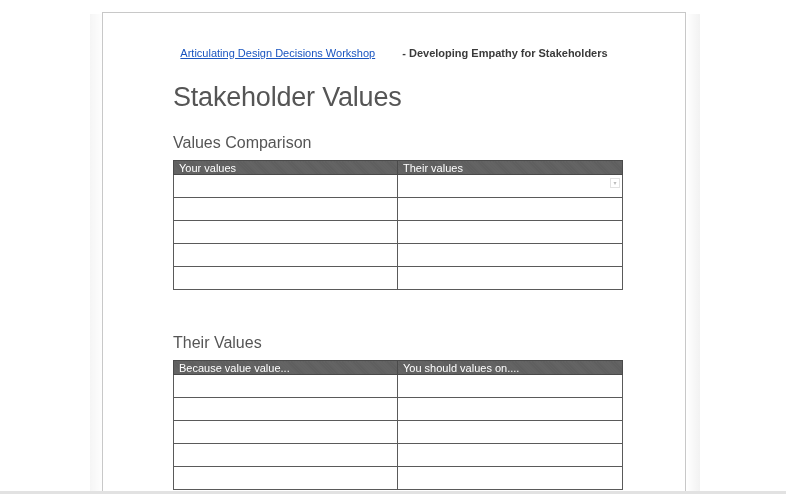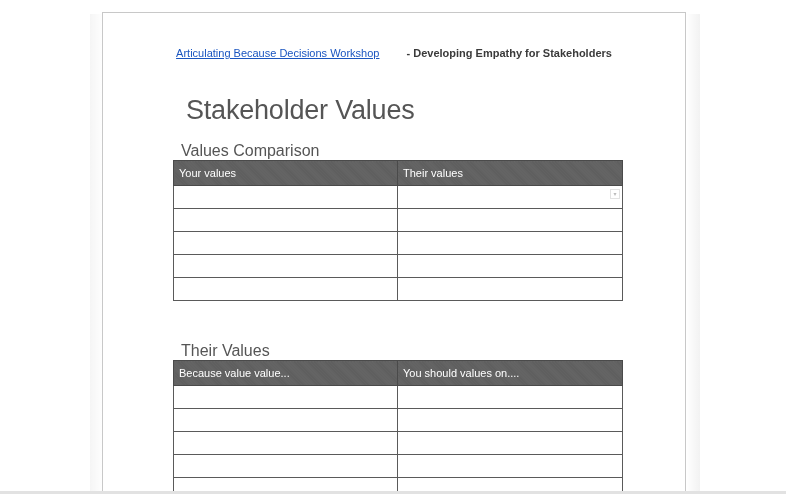--- a/index.html
+++ b/index.html
@@ -20,37 +20,37 @@
       box-sizing: border-box;
     }
     .header-line {
       position: absolute; left: 0; right: 0; top: 34px;
       text-align: center; font-size: 11px; color: #333;
     }
     .header-line a { color: #1a55c0; text-decoration: underline; }
     .header-line .rest { font-weight: bold; color: #3a3a3a; margin-left: 24px; }
     .title {
       position: absolute; left: 70px; top: 69px;
-      font-size: 27px; color: #555; margin: 13px; font-weight: normal;
+      font-size: 27px; color: #555; margin: 0; font-weight: normal;
       letter-spacing: -0.2px;
       text-align: right;
     }
     .section-title {
       position: absolute; left: 70px;
-      font-size: 16px; color: #555; margin: 8px; font-weight: normal;
+      font-size: 16px; color: #555; margin: 0; font-weight: normal;
     }
     table.grid {
       position: absolute; left: 70px; width: 449px;
       border-collapse: collapse; table-layout: fixed;
     }
     table.grid th {
       background-color: #5d5d5d;
       background-image: repeating-linear-gradient(45deg, rgba(255,255,255,0.06) 0 1px, transparent 1px 2px);
       color: #fff; font-weight: normal; font-size: 11px; text-align: left;
-      height: 25px; padding: 0 5px; border: 1px solid #4a4a4a;
+      height: 14px; padding: 0 5px; border: 1px solid #4a4a4a;
       box-sizing: border-box;
     }
     table.grid td {
       height: 23px; border: 1px solid #5a5a5a; padding: 0; position: relative;
       box-sizing: border-box; background: #fff;
     }
     .cell-dropdown {
       position: absolute; right: 2px; top: 3px; width: 8px; height: 8px;
       border: 1px solid #e2e2e2; font-size: 6px; color: #bbb;
       line-height: 8px; text-align: center;
@@ -60,21 +60,21 @@
       background: #e2e2e2;
     }
   </style>
 </head>
 <body>
 
 <div class="page-shadow"></div>
 
 <div class="page">
   <div class="header-line">
-    <a href="#">Articulating Because Decisions Workshop</a><span class="rest"> - Developing Empathy for Stakeholders</span>
+    <a href="#">Articulating Design Decisions Workshop</a><span class="rest"> - Developing Empathy for Stakeholders</span>
   </div>
 
   <h1 class="title">Stakeholder Values</h1>
 
   <h2 class="section-title" style="top:121px;">Values Comparison</h2>
 
   <table class="grid" style="top:147px;">
     <colgroup>
         <col style="width:224px">
         <col style="width:225px">

